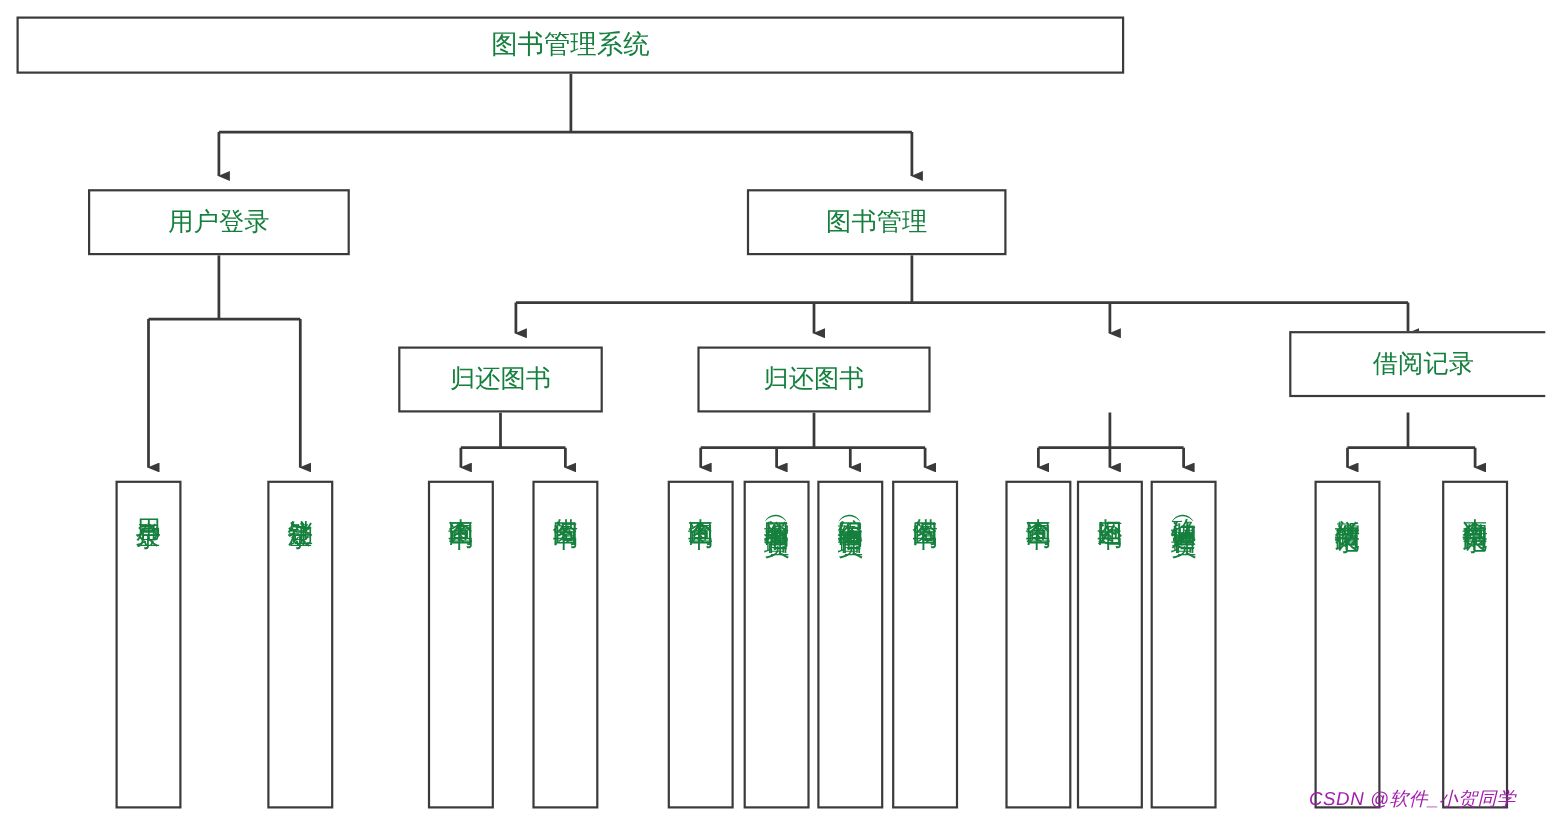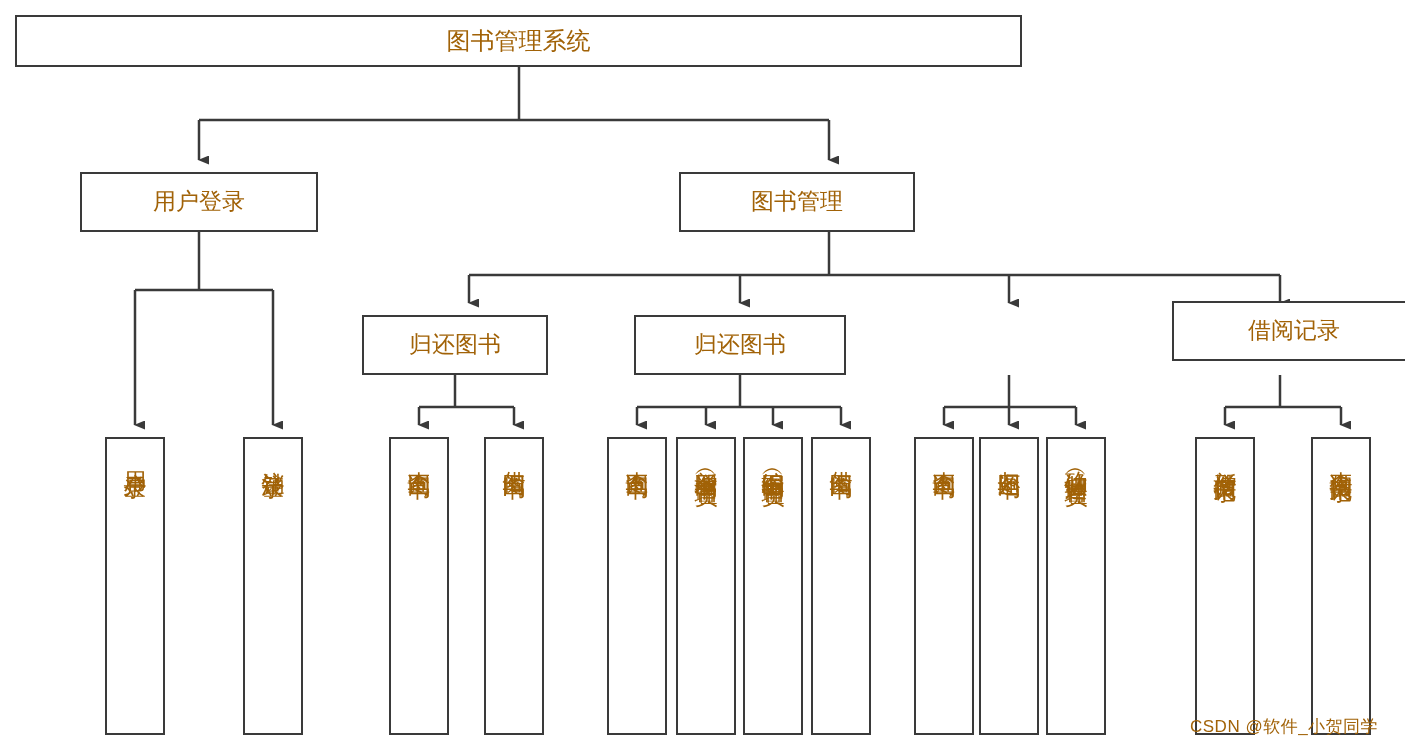--- a/index.html
+++ b/index.html
@@ -26,21 +26,21 @@
     pointer-events: none;
   }
   .node {
     position: absolute;
     box-sizing: border-box;
     border: 2px solid #3a3a3a;
     background: #ffffff;
     display: flex;
     align-items: center;
     justify-content: center;
-    color: #a16207;
+    color: #15803d;
   }
   .node .label {
     display: block;
     text-align: center;
     line-height: 1.12;
     white-space: pre;
   }
   .node.horiz .label {
     font-size: 23px;
   }
@@ -55,24 +55,25 @@
   .node.vert .label {
     writing-mode: vertical-rl;
     text-orientation: upright;
     font-size: 23px;
     letter-spacing: 2px;
     line-height: 1;
   }
   .watermark {
     position: absolute;
     font-size: 17px;
-    color: #a16207;
+    color: #a21caf;
     letter-spacing: 0.5px;
     white-space: nowrap;
     user-select: none;
+    font-style: italic;
   }
 </style>
 </head>
 <body>
 
 <div id="canvas">
 
   <svg class="wires" viewBox="0 0 1405 747" xmlns="http://www.w3.org/2000/svg">
     <defs>
       <marker id="arrow" markerWidth="9" markerHeight="11" refX="4.5" refY="10" orient="auto" markerUnits="userSpaceOnUse">

